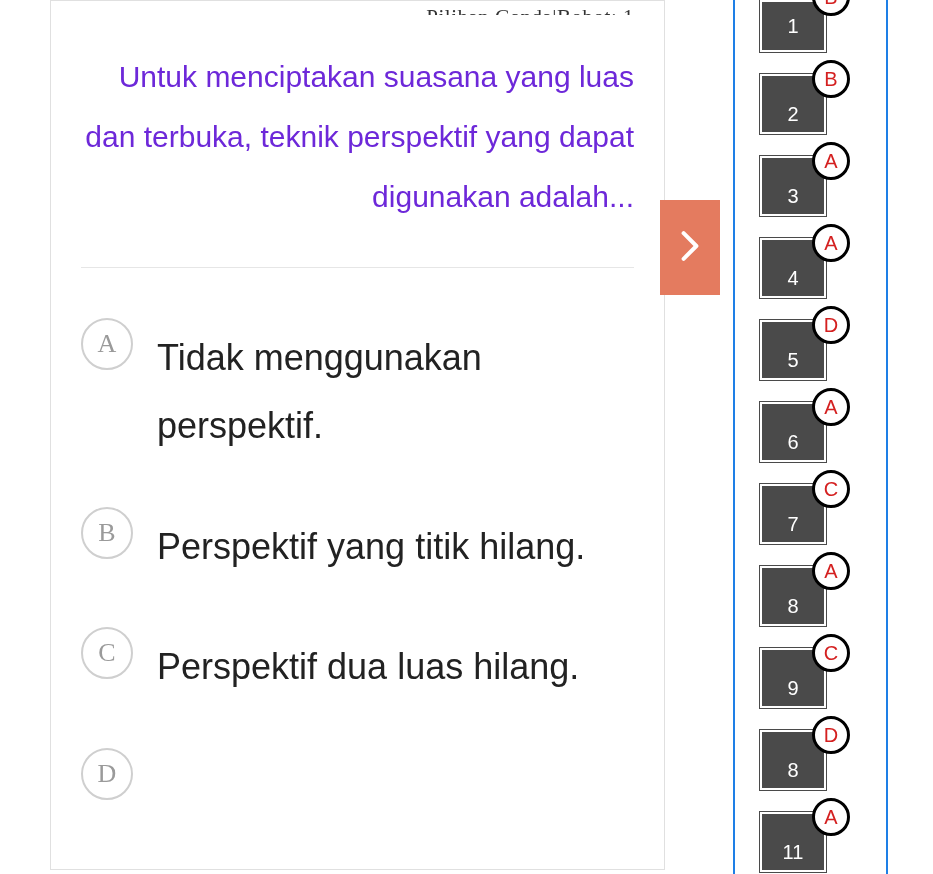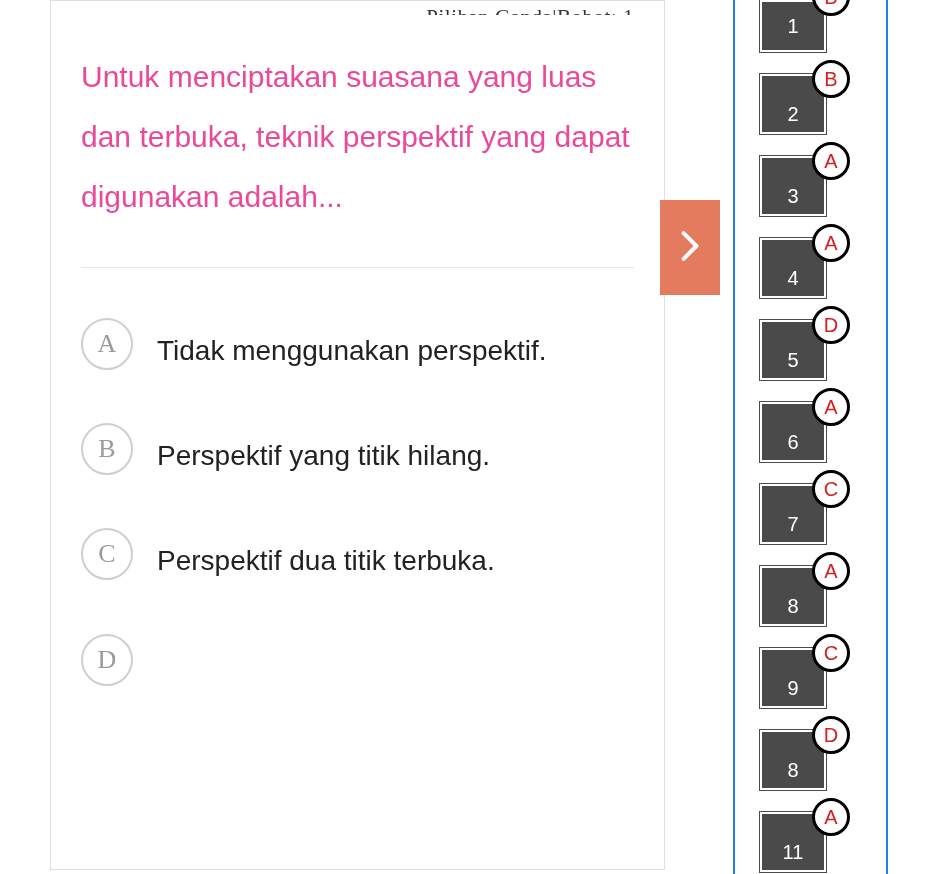--- a/index.html
+++ b/index.html
@@ -30,24 +30,25 @@
     color: #333;
     text-align: right;
     letter-spacing: 0.5px;
     margin-top: -24px;
     margin-bottom: 32px;
     height: 10px;
     overflow: hidden;
   }
   .question {
     font-size: 30px;
-    color: #ec4899;
+    color: #6d28d9;
     line-height: 2.0;
     font-weight: 400;
     margin-bottom: 40px;
+    text-align: right;
   }
   .divider {
     border: none;
     border-top: 1px solid #e6e6e6;
     margin: 0 0 50px 0;
   }
   .options {}
   .option {
     display: flex;
     align-items: flex-start;
@@ -64,21 +65,21 @@
     background: #fff;
     color: #9a9a9a;
     font-family: "Times New Roman", serif;
     font-size: 26px;
     display: flex;
     align-items: center;
     justify-content: center;
     margin-top: 0;
   }
   .opt-text {
-    font-size: 28px;
+    font-size: 36px;
     color: #222;
     line-height: 1.9;
     padding-top: 6px;
   }
 
   
   .next-btn {
     position: absolute;
     left: 660px;
     top: 200px;
@@ -168,21 +169,21 @@
     <div class="option">
       <div class="opt-letter">A</div>
       <div class="opt-text">Tidak menggunakan perspektif.</div>
     </div>
     <div class="option">
       <div class="opt-letter">B</div>
       <div class="opt-text">Perspektif yang titik hilang.</div>
     </div>
     <div class="option">
       <div class="opt-letter">C</div>
-      <div class="opt-text">Perspektif dua titik terbuka.</div>
+      <div class="opt-text">Perspektif dua luas hilang.</div>
     </div>
     <div class="option">
       <div class="opt-letter">D</div>
     </div>
   </div>
 </div>
 
 <div class="next-btn">
   <span>
     <svg viewBox="0 0 12 20" fill="none" stroke="#fff" stroke-width="2.5" stroke-linecap="round" stroke-linejoin="round">

